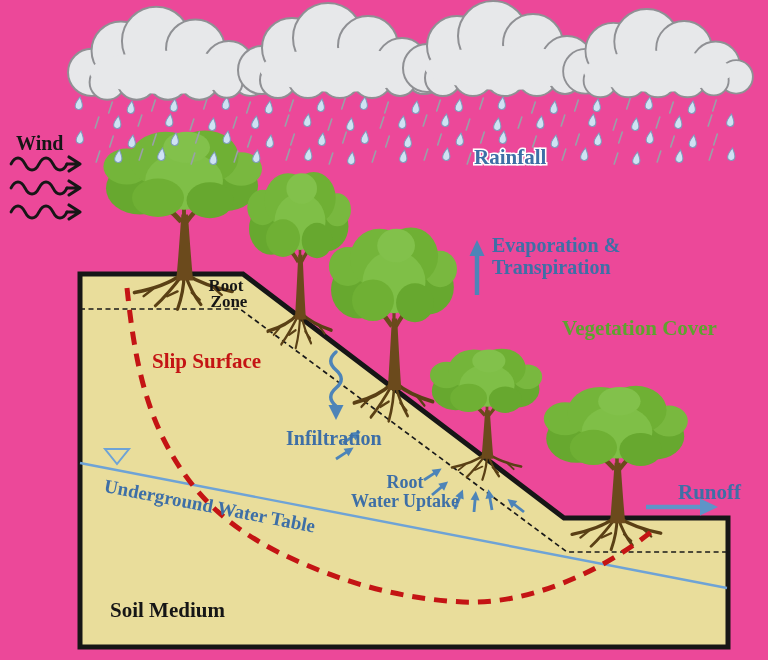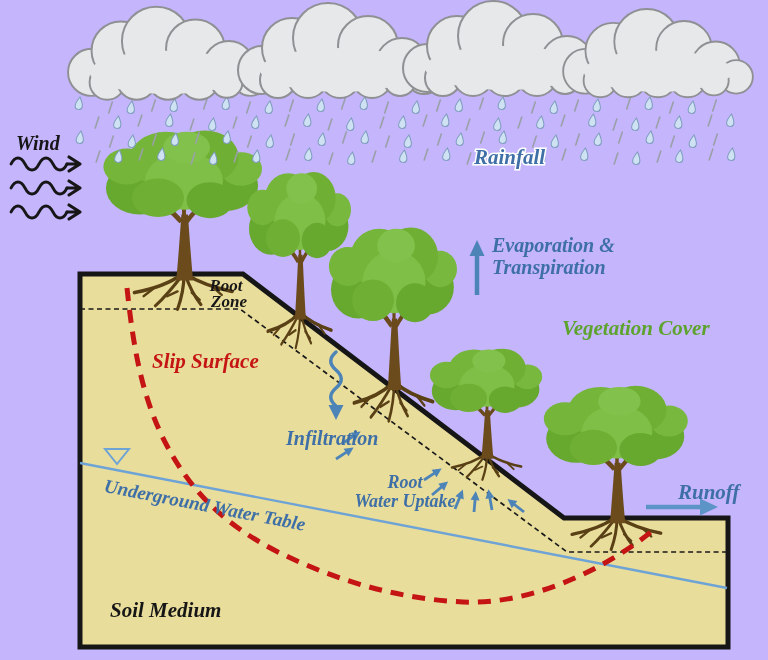--- a/index.html
+++ b/index.html
@@ -1,16 +1,16 @@
 <!DOCTYPE html>
 <html><head>
 <meta charset="utf-8">
 <style>
   html,body{margin:0;padding:0;background:#ffffff;}
-  .stage{position:relative;width:768px;height:660px;background:#c4b5fd;overflow:hidden;font-style:italic;}
+  .stage{position:relative;width:768px;height:660px;background:#ec4899;overflow:hidden;}
   svg{display:block;}
   .lbl{font-family:"Liberation Serif", serif;font-weight:bold;}
   .halo{paint-order:stroke;stroke:#ffffff;stroke-width:3px;}
 </style>
 </head>
 <body>
 
 <div class="stage">
 <svg width="768" height="660" viewBox="0 0 768 660">
 

